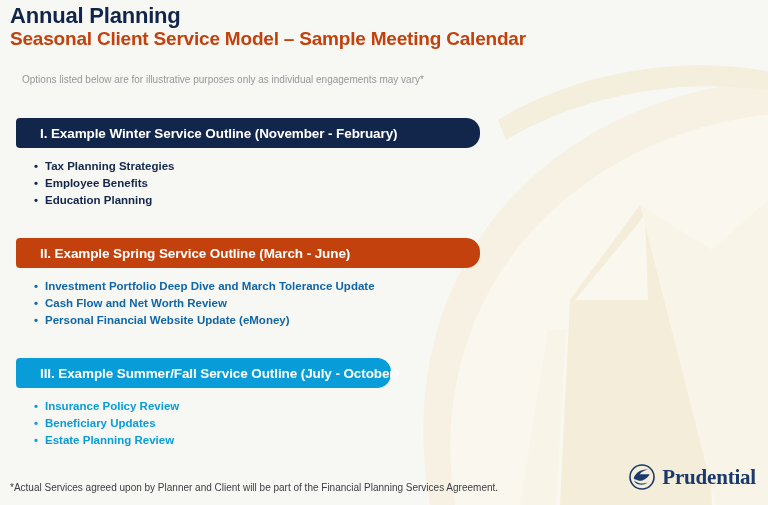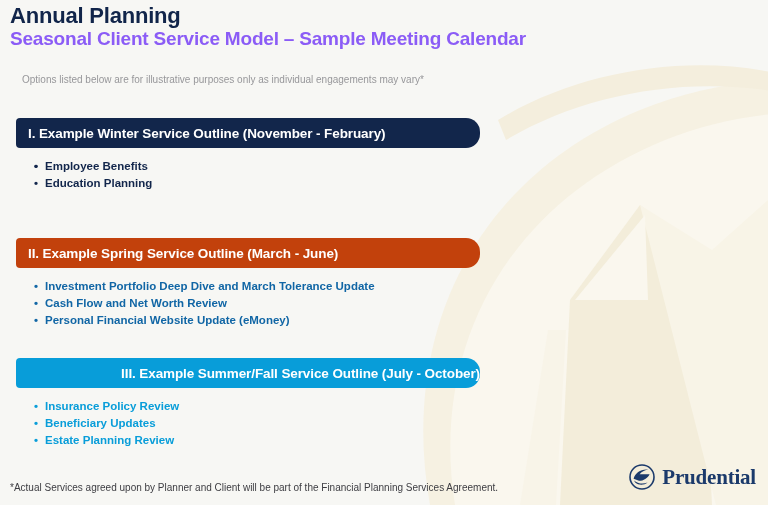--- a/index.html
+++ b/index.html
@@ -81,25 +81,25 @@
   #section-2 { top: 358px; }
 
   .section-bar {
     position: relative;
     margin-left: 16px;
     height: 30px;
     border-radius: 4px 14px 14px 4px;
     display: flex;
     align-items: center;
     box-sizing: border-box;
-    padding-left: 12px;
+    padding-left: 24px;
   }
   .section-bar.w0 { width: 464px; }
   .section-bar.w1 { width: 464px; }
-  .section-bar.w2 { width: 464px; justify-content: flex-end; }
+  .section-bar.w2 { width: 375px; }
 
   .section-bar-title {
     color: #ffffff;
     font-size: 13.5px;
     font-weight: bold;
     letter-spacing: -0.1px;
     white-space: nowrap;
   }
 
   .bullet-list {
@@ -175,31 +175,32 @@
     <path d="M 520 505 L 548 330 L 566 330 L 556 505 Z" fill="#f8f4e8"></path>
 
     <path d="M 498 120 C 590 64 720 48 820 86 L 826 104 C 722 70 596 86 506 140 Z" fill="#f4eedd"></path>
   </g>
 </svg>
 
 <div id="page">
 
   <div id="header">
     <div class="title-line1" style="color: rgb(17, 37, 74);">Annual Planning</div>
-    <div class="title-line2" style="color: #8b5cf6;">Seasonal Client Service Model – Sample Meeting Calendar</div>
+    <div class="title-line2" style="color: #c2410c;">Seasonal Client Service Model – Sample Meeting Calendar</div>
     <div class="subtitle" style="color: rgb(151, 151, 154);">Options listed below are for illustrative purposes only as individual engagements may vary*</div>
   </div>
 
   <div class="section" id="section-0">
     <div class="section-bar w0" style="background:#12264b;">
       <span class="section-bar-title">I. Example Winter Service Outline (November - February)</span>
     </div>
     <ul class="bullet-list" style="color:#12264b;">
       <li>
         <span class="dot">•</span>
+        <span>Tax Planning Strategies</span>
       </li>
       <li>
         <span class="dot">•</span>
         <span>Employee Benefits</span>
       </li>
       <li>
         <span class="dot">•</span>
         <span>Education Planning</span>
       </li>
     </ul>

